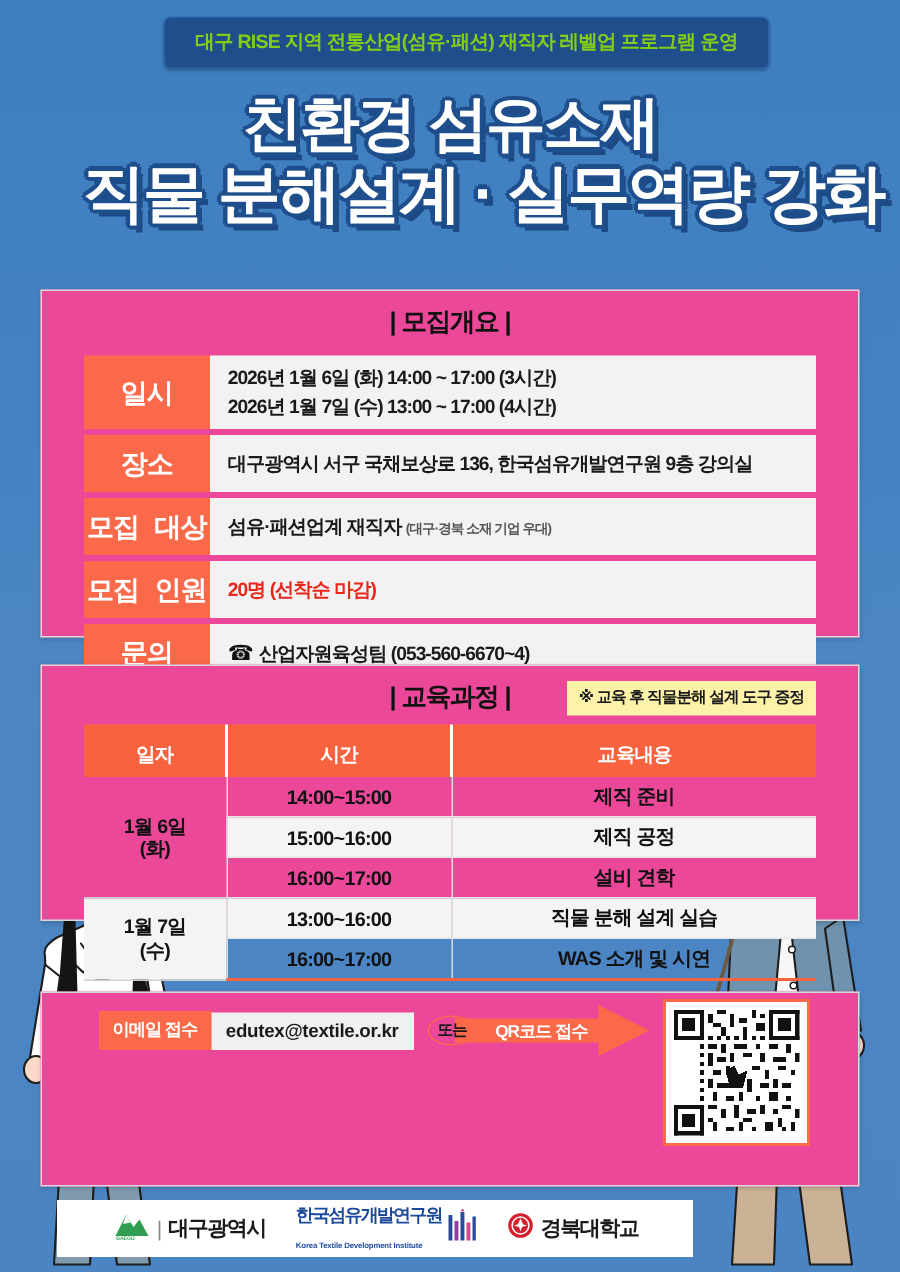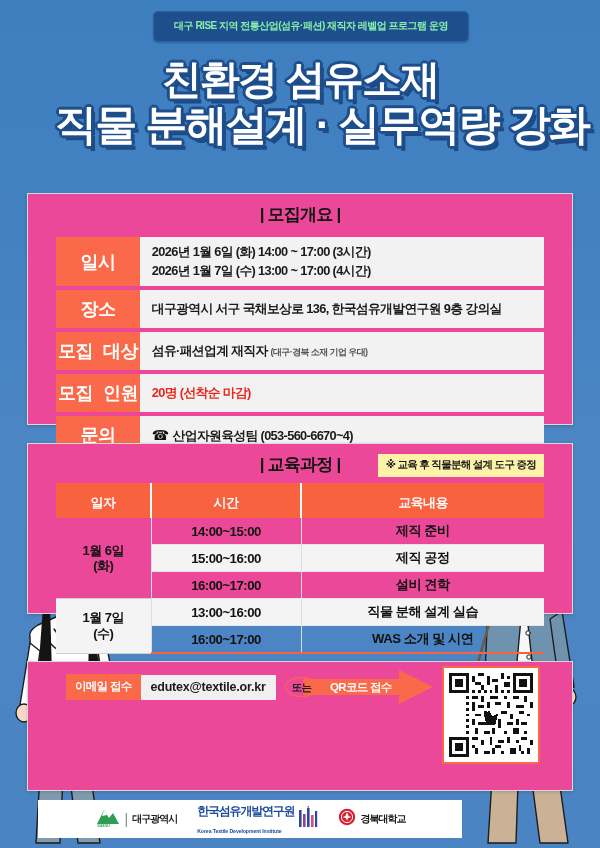--- a/index.html
+++ b/index.html
@@ -21,22 +21,22 @@
   .header {
     position: relative;
     padding-top: 11px;
     text-align: center;
     z-index: 5;
   }
 
   .ribbon {
     display: inline-block;
     background: #1e4f8c;
-    color: #86efac;
-    font-size: 10px;
+    color: #84cc16;
+    font-size: 13px;
     font-weight: bold;
     letter-spacing: -0.5px;
     padding: 7px 20px 8px 20px;
     border-radius: 5px;
     border: 1px solid #2a64a8;
     box-shadow: 0 1px 2px rgba(0,0,0,0.25);
     white-space: nowrap;
     margin-left: 22px;
   }
 
@@ -254,21 +254,21 @@
     height: 38px;
     background: #ffffff;
     display: flex;
     align-items: center;
     justify-content: center;
     gap: 20px;
     z-index: 7;
   }
   .logo-unit { display: flex; align-items: center; gap: 4px; }
   .logo-text-kr {
-    font-size: 10px;
+    font-size: 14px;
     font-weight: bold;
     color: #1a1a1a;
     letter-spacing: -1px;
     white-space: nowrap;
   }
   .logo-ktdi-kr {
     font-size: 12px;
     font-weight: bold;
     color: #1b4a9c;
     letter-spacing: -1.2px;

